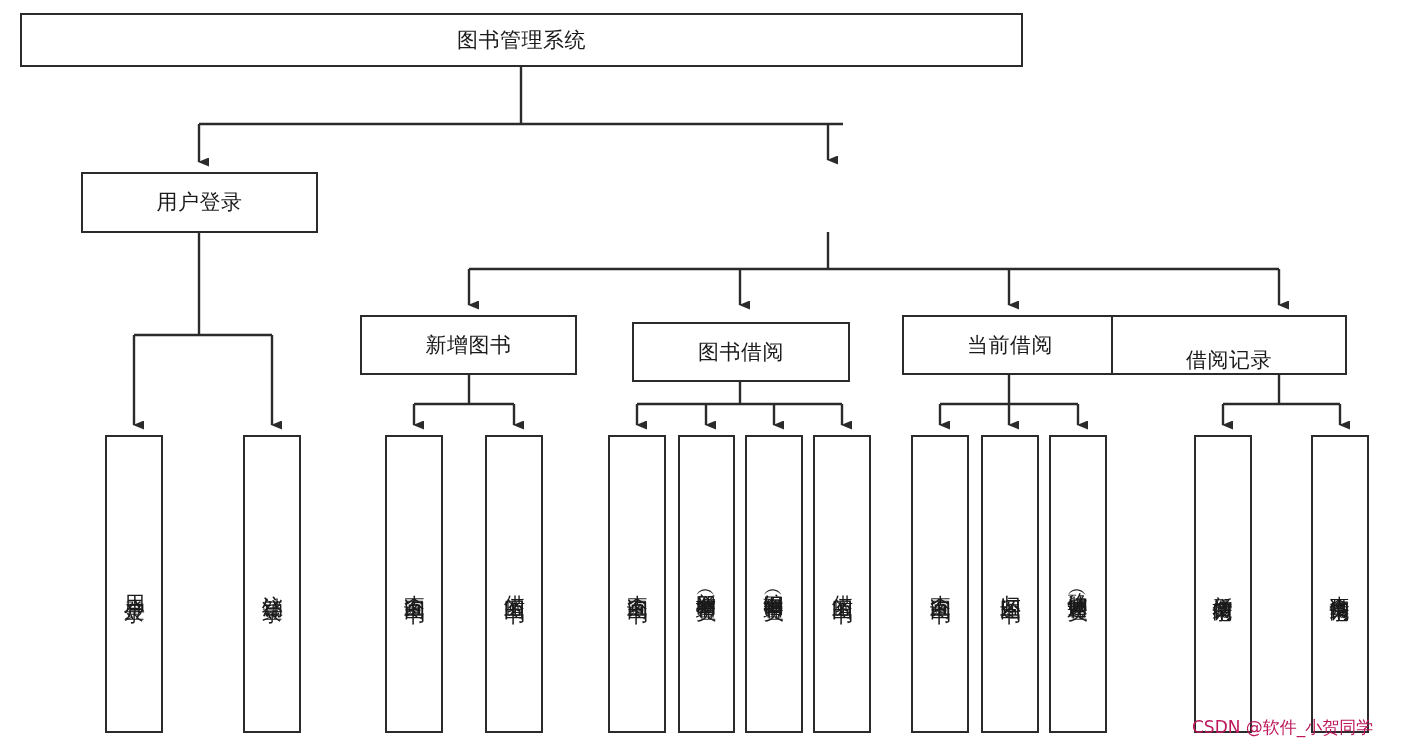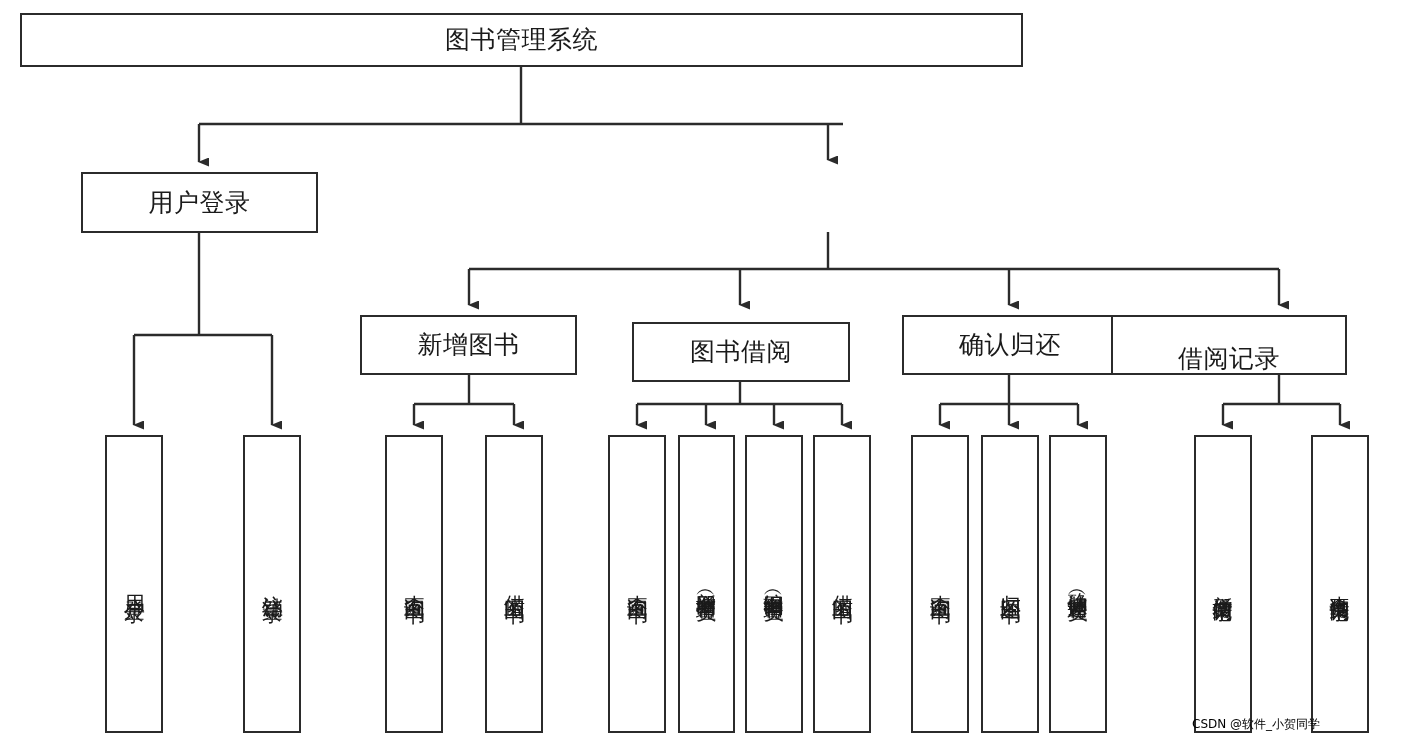--- a/index.html
+++ b/index.html
@@ -34,21 +34,21 @@
     justify-content: center;
     z-index: 3;
   }
   .node .node-label {
     color: #1a1a1a;
     line-height: 1.18;
     text-align: center;
     white-space: pre;
   }
   .node.horiz .node-label {
-    font-size: 25px;
+    font-size: 21px;
     letter-spacing: 0.5px;
   }
   .node.vert {
     align-items: center;
     justify-content: center;
   }
   .node.vert .node-label {
     writing-mode: vertical-rl;
     text-orientation: upright;
     font-size: 21px;
@@ -56,22 +56,22 @@
     line-height: 1;
   }
   .node.vert.narrow .node-label {
     font-size: 20px;
     letter-spacing: 1.5px;
   }
   #watermark {
     position: absolute;
     left: 1192px;
     top: 716px;
-    font-size: 12px;
-    color: #000000;
+    font-size: 17px;
+    color: #be185d;
     z-index: 9;
     white-space: pre;
   }
 </style>
 </head>
 <body>
 
 <div id="diagram-root">
 
   <svg id="edge-layer" viewBox="0 0 1405 747" xmlns="http://www.w3.org/2000/svg">
@@ -132,21 +132,21 @@
     <span class="node-label">用户登录</span>
   </div>
 
   <div class="node horiz" style="left:360px; top:315px; width:217px; height:60px;">
     <span class="node-label">新增图书</span>
   </div>
   <div class="node horiz" style="left:632px; top:322px; width:218px; height:60px;">
     <span class="node-label">图书借阅</span>
   </div>
   <div class="node horiz" style="left:902px; top:315px; width:216px; height:60px;">
-    <span class="node-label">确认归还</span>
+    <span class="node-label">当前借阅</span>
   </div>
   <div class="node horiz" style="left:1111px; top:315px; width:236px; height:60px;align-items:flex-end;">
     <span class="node-label">借阅记录</span>
   </div>
 
   <div class="node vert" style="left:105px; top:435px; width:58px; height:298px;">
     <span class="node-label">用户登录</span>
   </div>
   <div class="node vert" style="left:243px; top:435px; width:58px; height:298px;">
     <span class="node-label">注销登录</span>

